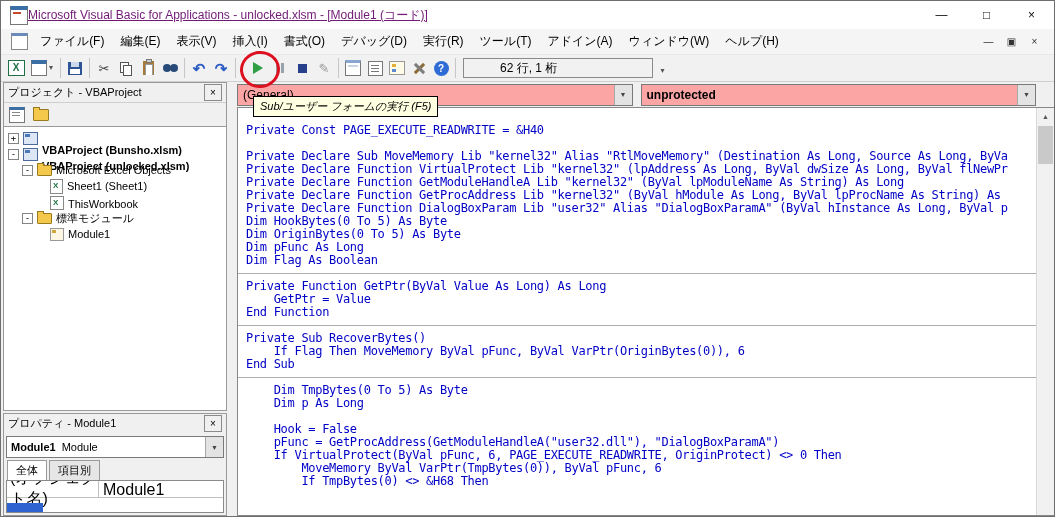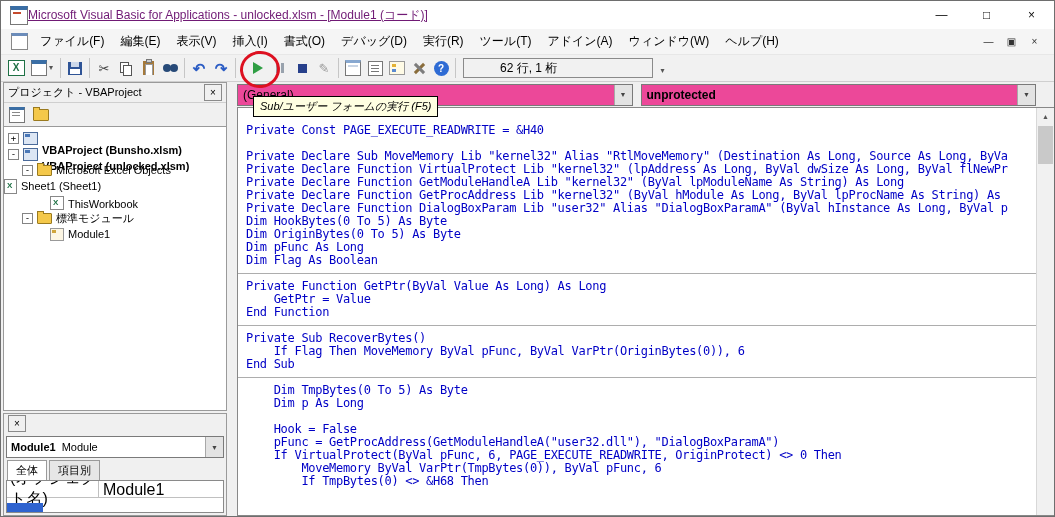--- a/index.html
+++ b/index.html
@@ -121,21 +121,21 @@
   .ptab.active{background:#fff;}
   .props-grid{flex:1;margin:0 2px 2px 2px;background:#fff;border:1px solid #8a8a8a;position:relative;overflow:hidden;}
   .prow{display:flex;height:16px;border-bottom:1px solid #c0c0c0;font-size:16px;}
   .prow .pn{width:92px;padding-left:3px;border-right:1px solid #c0c0c0;height:100%;display:flex;align-items:center;box-sizing:border-box;}
   .prow .pv{padding-left:4px;}
   .blue-frag{position:absolute;left:0;bottom:0;width:36px;height:9px;background:#2f63cf;}
 
   
   .code-col{flex:1;display:flex;flex-direction:column;padding-left:8px;box-sizing:border-box;overflow:hidden;}
   .combo-row{height:25px;display:flex;align-items:center;gap:8px;padding-right:18px;flex:none;}
-  .combo{flex:1;height:20px;background:#ec4899;border:1px solid #7a7a7a;display:flex;align-items:center;overflow:hidden;}
+  .combo{flex:1;height:20px;background:#fca5a5;border:1px solid #7a7a7a;display:flex;align-items:center;overflow:hidden;}
   .combo .txt{flex:1;font-size:12px;padding-left:5px;white-space:nowrap;overflow:hidden;}
   .combo.bold .txt{font-weight:bold;}
   .code-wrap{flex:1;display:flex;border:1px solid #888;border-right:none;background:#fff;overflow:hidden;}
   .code-lines{flex:1;padding:3px 0 0 8px;font-family:"DejaVu Sans Mono",monospace;font-size:12px;
        letter-spacing:-0.3px;color:#0000c6;overflow:hidden;}
   .code-line{height:13px;line-height:13px;white-space:pre;}
   .proc-sep{height:13px;position:relative;}
   .proc-sep::after{content:"";position:absolute;left:-8px;right:0;top:6px;height:1px;background:#adadad;}
   .vscroll{width:17px;background:#f1f1f1;border-left:1px solid #d8d8d8;position:relative;flex:none;}
   .sb-up{position:absolute;top:0;left:0;right:0;height:16px;display:flex;align-items:center;justify-content:center;
@@ -295,21 +295,21 @@
             <div class="tree-row" style="padding-left: 4px;">
               <span class="expander">-</span>
               <span class="ti project-icon"></span>
               <span class="tree-label bold">VBAProject (unlocked.xlsm)</span>
             </div>
             <div class="tree-row" style="padding-left: 18px;">
               <span class="expander">-</span>
               <span class="ti folder-icon"></span>
               <span class="tree-label">Microsoft Excel Objects</span>
             </div>
-            <div class="tree-row" style="">
+            <div class="tree-row" style="padding-left: 46px;">
               <span class="ti sheet-icon"></span>
               <span class="tree-label">Sheet1 (Sheet1)</span>
             </div>
             <div class="tree-row" style="padding-left: 46px; align-items: flex-end;">
               <span class="ti workbook-icon"></span>
               <span class="tree-label">ThisWorkbook</span>
             </div>
             <div class="tree-row" style="padding-left: 18px;">
               <span class="expander">-</span>
               <span class="ti folder-icon"></span>
@@ -317,20 +317,21 @@
             </div>
             <div class="tree-row" style="padding-left: 46px;">
               <span class="ti module-icon"></span>
               <span class="tree-label">Module1</span>
             </div>
           </div>
       </div>
 
       <div class="panel-section props-section">
         <div class="panel-header">
+          <span class="ph-title">プロパティ - Module1</span>
           <span class="ph-close">
               <span>×</span>
             </span>
         </div>
         <div class="props-combo">
           <span class="nm">Module1</span>
           <span class="tp">Module</span>
           <span class="drop">▼</span>
         </div>
         <div class="props-tabs">

